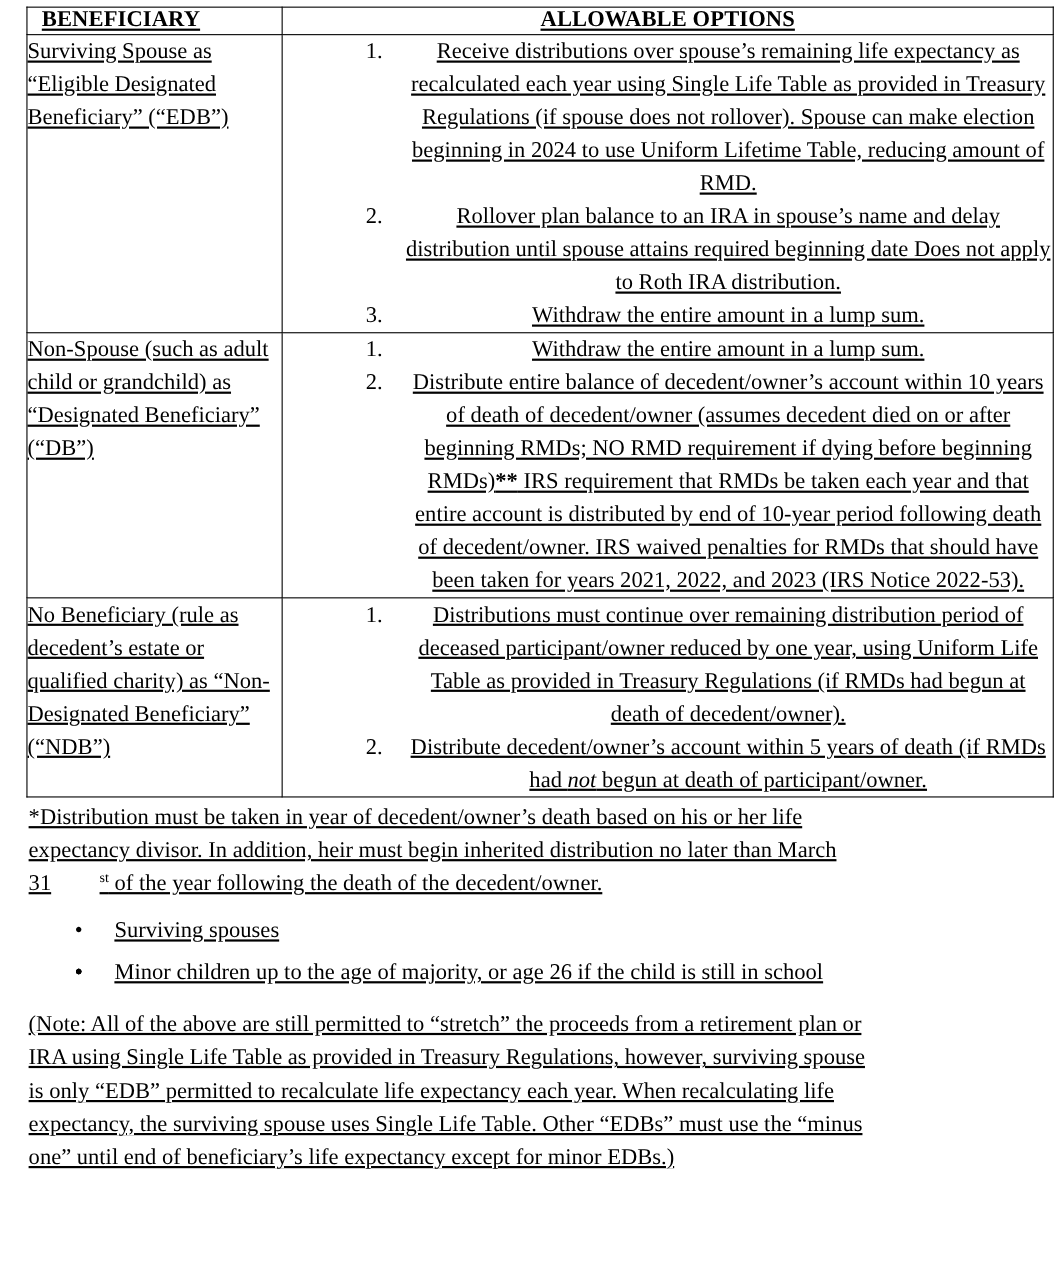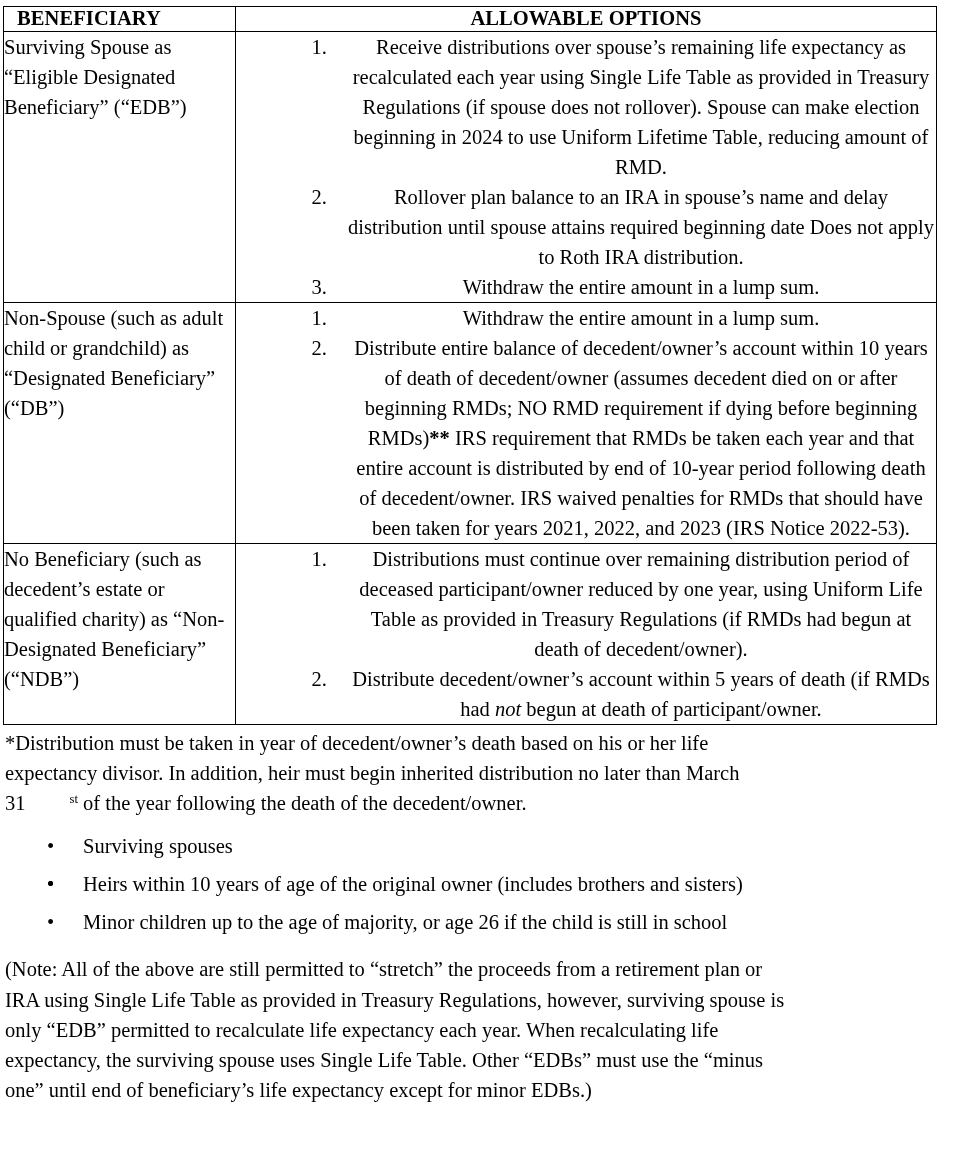--- a/index.html
+++ b/index.html
@@ -14,21 +14,22 @@
     font-family: "Liberation Serif", "DejaVu Serif", serif;
     color: #000000;
     -webkit-font-smoothing: antialiased;
   }
 
   .page {
     position: relative;
     width: 804px;
     height: 1170px;
     box-sizing: border-box;
-    padding: 6px 12px 0 3px;
+    padding: 6px 12px 0 24px;
+    text-decoration: underline;
   }
 
   
   table.rmd-table {
     border-collapse: collapse;
     width: 933px;
     table-layout: fixed;
     margin: 0;
   }
   table.rmd-table td,
@@ -159,21 +160,21 @@
         <td class="benef">Non-Spouse (such as adult child or grandchild) as “Designated Beneficiary” (“DB”)</td>
         <td class="opts">
           <ol class="opt-list">
             <li>Withdraw the entire amount in a lump sum.</li>
             <li>Distribute entire balance of decedent/owner’s account within 10 years of death of decedent/owner (assumes decedent died on or after beginning RMDs; NO RMD requirement if dying before beginning RMDs)<span class="bold-mark">**</span> IRS requirement that RMDs be taken each year and that entire account is distributed by end of 10-year period following death of decedent/owner. IRS waived penalties for RMDs that should have been taken for years 2021, 2022, and 2023 (IRS Notice 2022-53).</li>
           </ol>
         </td>
       </tr>
 
       <tr>
-        <td class="benef">No Beneficiary (such as decedent’s estate or qualified charity) as “Non-Designated Beneficiary” (“NDB”)</td>
+        <td class="benef">No Beneficiary (rule as decedent’s estate or qualified charity) as “Non-Designated Beneficiary” (“NDB”)</td>
         <td class="opts">
           <ol class="opt-list">
             <li>Distributions must continue over remaining distribution period of deceased participant/owner reduced by one year, using Uniform Life Table as provided in Treasury Regulations (if RMDs had begun at death of decedent/owner).</li>
             <li>Distribute decedent/owner’s account within 5 years of death (if RMDs had <i>not</i> begun at death of participant/owner.</li>
           </ol>
         </td>
       </tr>
 
     </tbody>
   </table>
@@ -188,21 +189,20 @@
       <span>Surviving spouses</span>
     </li>
     <li>
       <span class="bullet-dot">•</span>
     </li>
     <li>
       <span class="bullet-dot">•</span>
     </li>
     <li>
       <span class="bullet-dot">•</span>
-      <span>Heirs within 10 years of age of the original owner (includes brothers and sisters)</span>
     </li>
     <li>
       <span class="bullet-dot">•</span>
       <span>Minor children up to the age of majority, or age 26 if the child is still in school</span>
     </li>
   </ul>
 
   <div class="note-block">
     <p>(Note: All of the above are still permitted to “stretch” the proceeds from a retirement plan or IRA using Single Life Table as provided in Treasury Regulations, however, surviving spouse is only “EDB” permitted to recalculate life expectancy each year. When recalculating life expectancy, the surviving spouse uses Single Life Table. Other “EDBs” must use the “minus one” until end of beneficiary’s life expectancy except for minor EDBs.)</p>
   </div>

